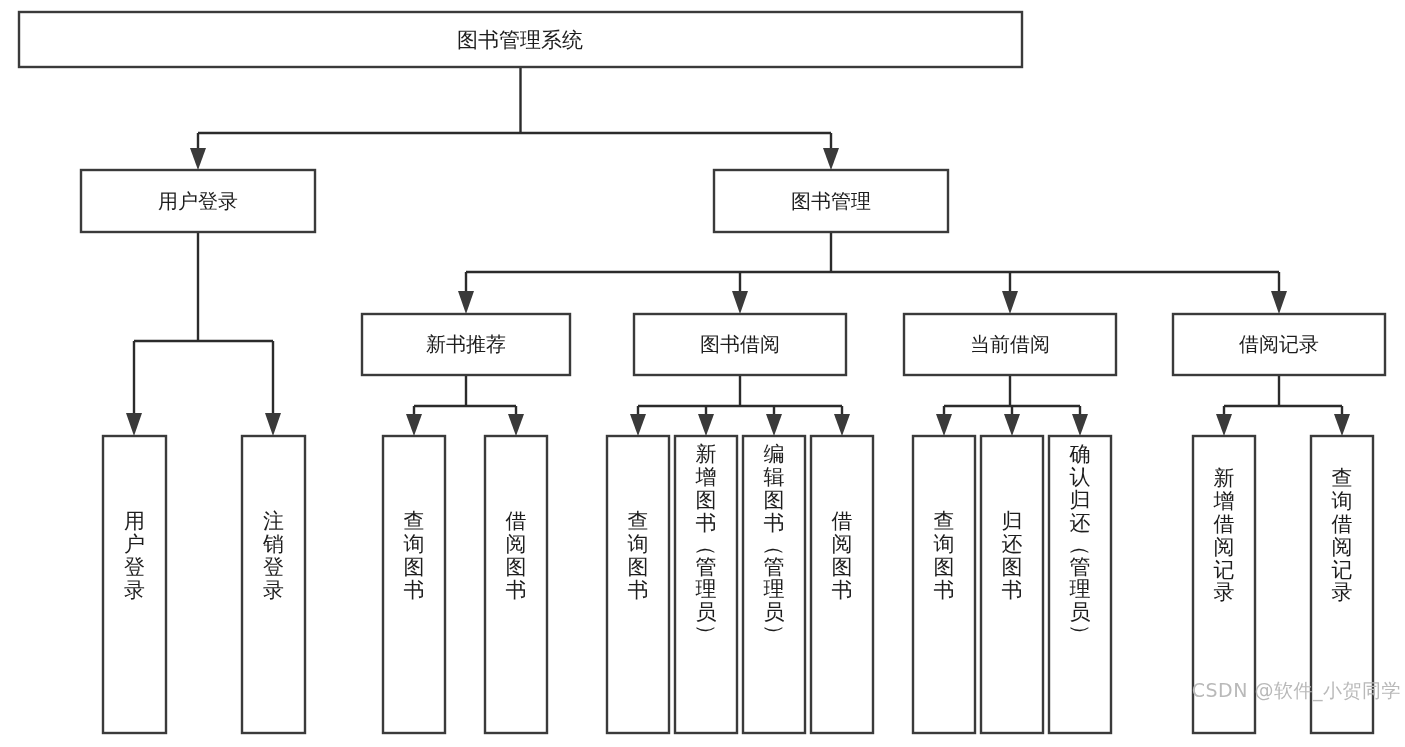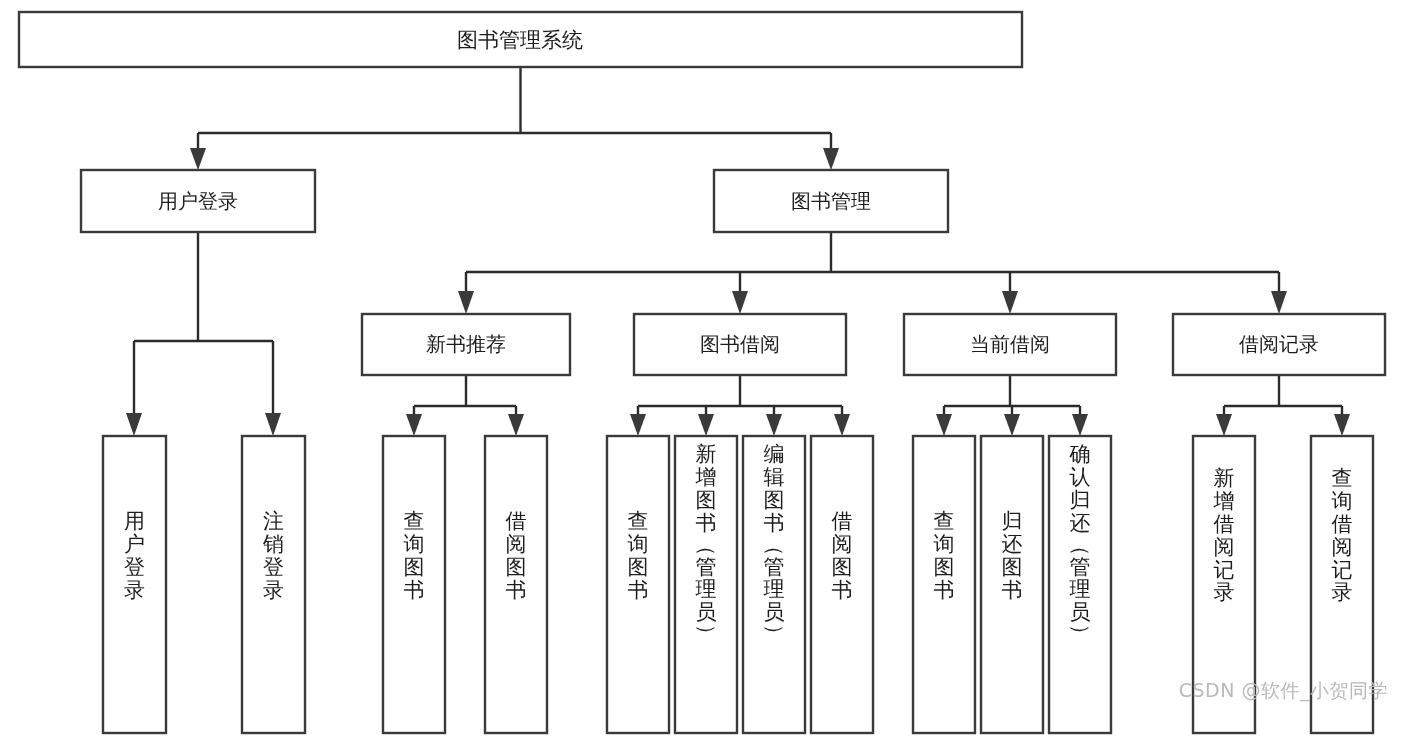--- a/index.html
+++ b/index.html
@@ -71,21 +71,21 @@
     display: block;
   }
   .vlabel .rot {
     display: block;
     transform: rotate(90deg);
     transform-origin: center center;
     line-height: 1.0;
   }
   #watermark {
     position: absolute;
-    right: 17px;
+    right: 4px;
     bottom: 4px;
     font-family: "DejaVu Sans", "Liberation Sans", sans-serif;
     font-size: 19px;
     color: #b9b9b9;
     letter-spacing: 0.5px;
     white-space: nowrap;
     pointer-events: none;
   }
 </style>
 </head>

